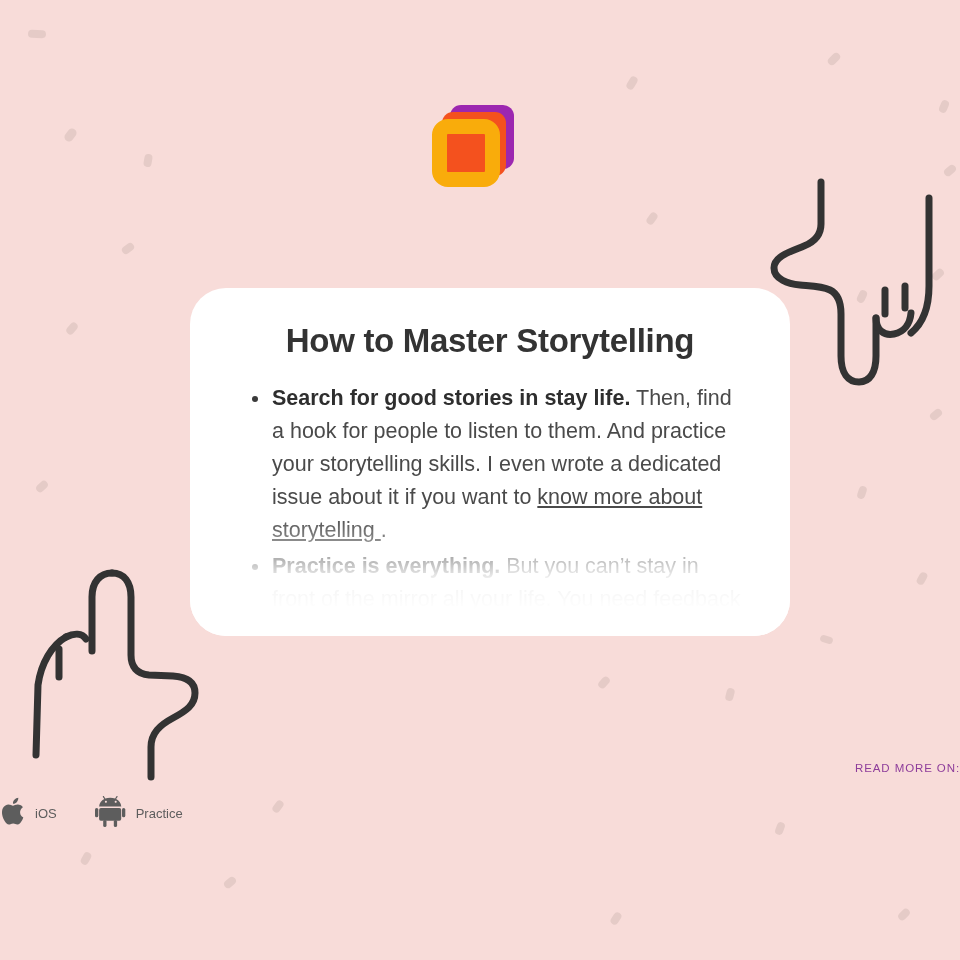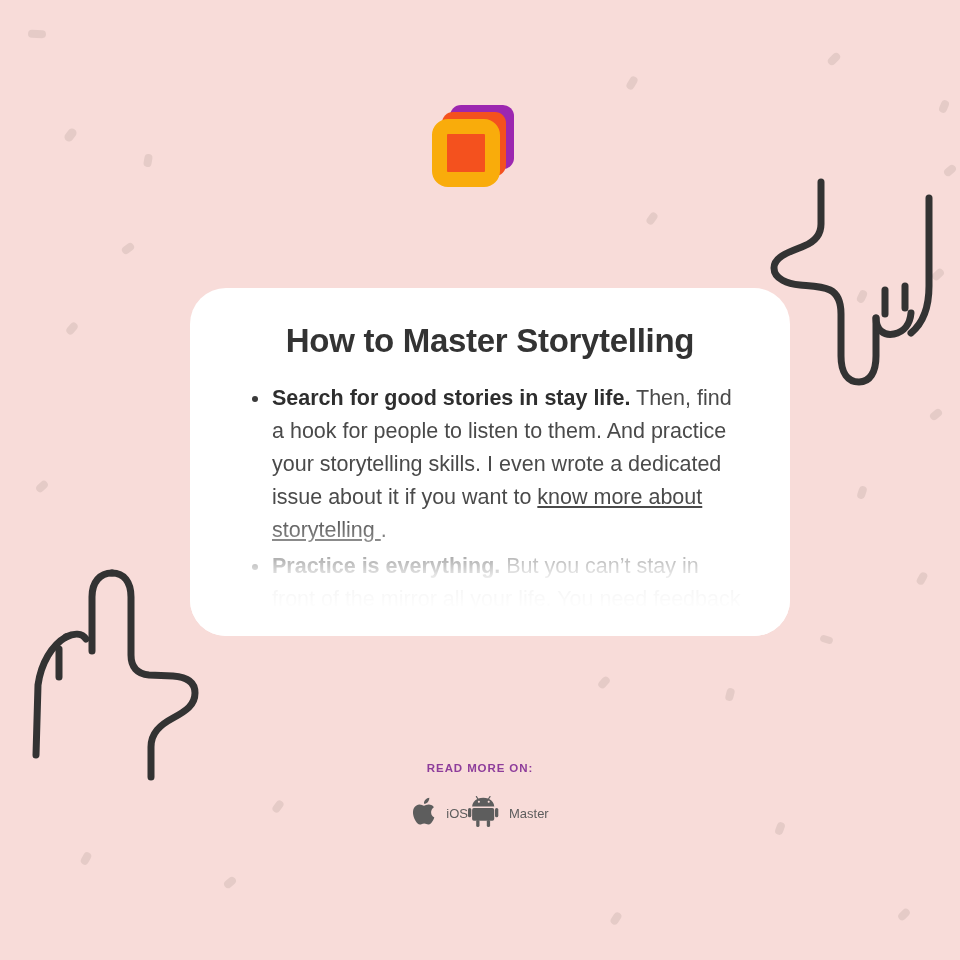--- a/index.html
+++ b/index.html
@@ -84,38 +84,40 @@
 
   
   #footer {
     position:absolute;
     top:762px; left:0;
     width:960px;
     text-align:center;
   }
   #read-more-on {
     font-size:11.5px;
-    font-weight:bold;
+    font-weight:normal;
     letter-spacing:0.9px;
     color:#8e3d9b;
     margin-bottom:22px;
+    text-align:right;
   }
   #brand {
     font-size:25px;
     color:#2f2f2f;
     letter-spacing:-0.2px;
     margin-bottom:19px;
   }
   #brand-name { font-weight:bold; }
   #brand-dot { color:#8e3d9b; font-weight:bold; }
   #brand-tld { font-weight:normal; }
   #store-badges {
     display:flex;
-    justify-content:center;
+    justify-content:flex-start;
     align-items:center;
+    gap:38px;
   }
   .store-badge { display:flex; align-items:center; gap:9px; }
   .store-label { font-size:13px; color:#5d5d5d; }
 </style>
 </head>
 <body>
 
 <div id="stage">
 
   <div id="confetti-layer">
@@ -213,19 +215,19 @@
         <span>
           <svg width="32" height="31" viewBox="0 0 32 31" fill="#5d5d5d">
             <path d="M9.3 3.1 7.9.9c-.2-.3-.1-.6.2-.8.3-.2.6-.1.8.2l1.4 2.3c1.5-.6 3.1-.9 4.9-.9s3.4.3 4.9.9L21.5.3c.2-.3.5-.4.8-.2.3.2.4.5.2.8l-1.4 2.2c2.9 1.5 4.9 4.2 5.2 7.4H4.1c.3-3.2 2.3-5.9 5.2-7.4zm1.6 3.6c.6 0 1-.4 1-1s-.4-1-1-1-1 .4-1 1 .4 1 1 1zm9.8 0c.6 0 1-.4 1-1s-.4-1-1-1-1 .4-1 1 .4 1 1 1z"></path>
             <rect x="4.1" y="12.1" width="22.1" height="12.6" rx="1.8"></rect>
             <rect x="0" y="12" width="3.3" height="9.3" rx="1.6"></rect>
             <rect x="27" y="12" width="3.3" height="9.3" rx="1.6"></rect>
             <rect x="8.2" y="24" width="3.3" height="7" rx="1.6"></rect>
             <rect x="18.8" y="24" width="3.3" height="7" rx="1.6"></rect>
           </svg>
         </span>
-        <span class="store-label">Master</span>
+        <span class="store-label">Practice</span>
       </div>
 
     </div>
   </div>
 
 </div>
 
 </body></html>

